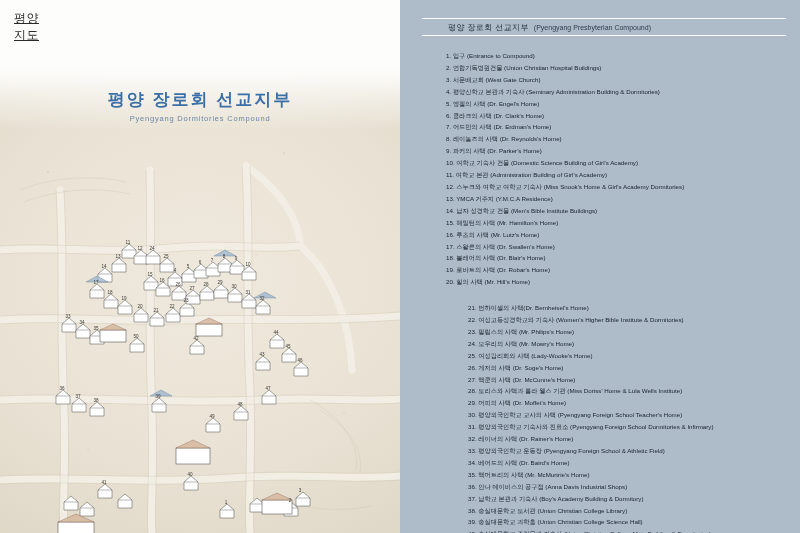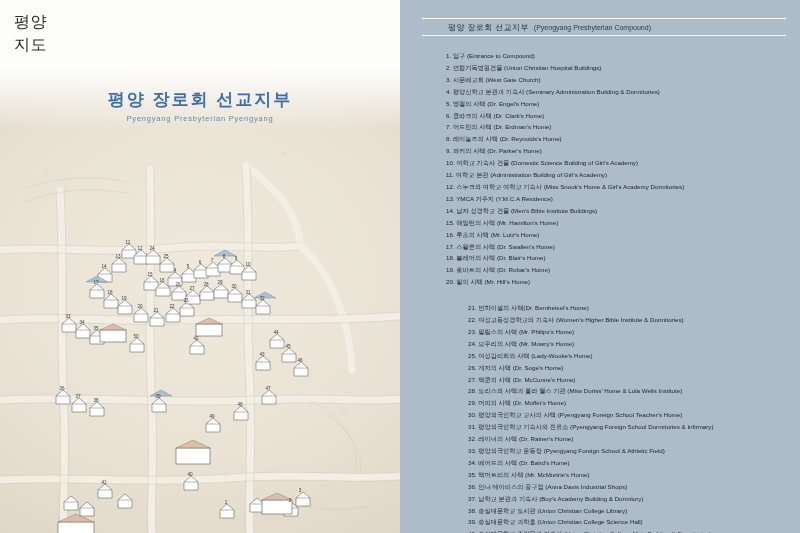--- a/index.html
+++ b/index.html
@@ -19,24 +19,25 @@
     width: 400px;
     height: 533px;
     position: relative;
     background: #fdfdfb;
     flex: 0 0 400px;
   }
   .corner-title {
     position: absolute;
     left: 14px;
     top: 10px;
-    font-size: 16px;
+    font-size: 12px;
     line-height: 1.45;
     color: #2a2a2a;
     letter-spacing: 0.5px;
+    text-decoration: underline;
   }
   .corner-title div { display: block; }
 
   .map-area {
     position: absolute;
     left: 0; top: 70px;
     width: 400px; height: 463px;
     background:
       radial-gradient(ellipse 120% 90% at 50% 45%, #efe9dd 0%, #e9e2d4 45%, #ddd5c4 80%, #d6cdb9 100%);
     overflow: hidden;
@@ -319,21 +320,21 @@
         <span class="mnum" style="left: 268px; top: 318px;">47</span>
         <span class="mnum" style="left: 240px; top: 334px;">48</span>
         <span class="mnum" style="left: 212px; top: 346px;">49</span>
         <span class="mnum" style="left: 136px; top: 266px;">50</span>
       </div>
 
     <div class="map-fade-top"></div>
 
     <div class="map-title">
       <div class="kr">평양 장로회 선교지부</div>
-      <div class="en">Pyengyang Presbyterian Pyengyang</div>
+      <div class="en">Pyengyang Dormitories Compound</div>
     </div>
   </div>
 </div>
 
 <div class="right-panel">
   <div class="legend-header">
     <span class="hdr-kr">평양 장로회 선교지부</span>
     <span class="hdr-en">(Pyengyang Presbyterian Compound)</span>
   </div>
 

